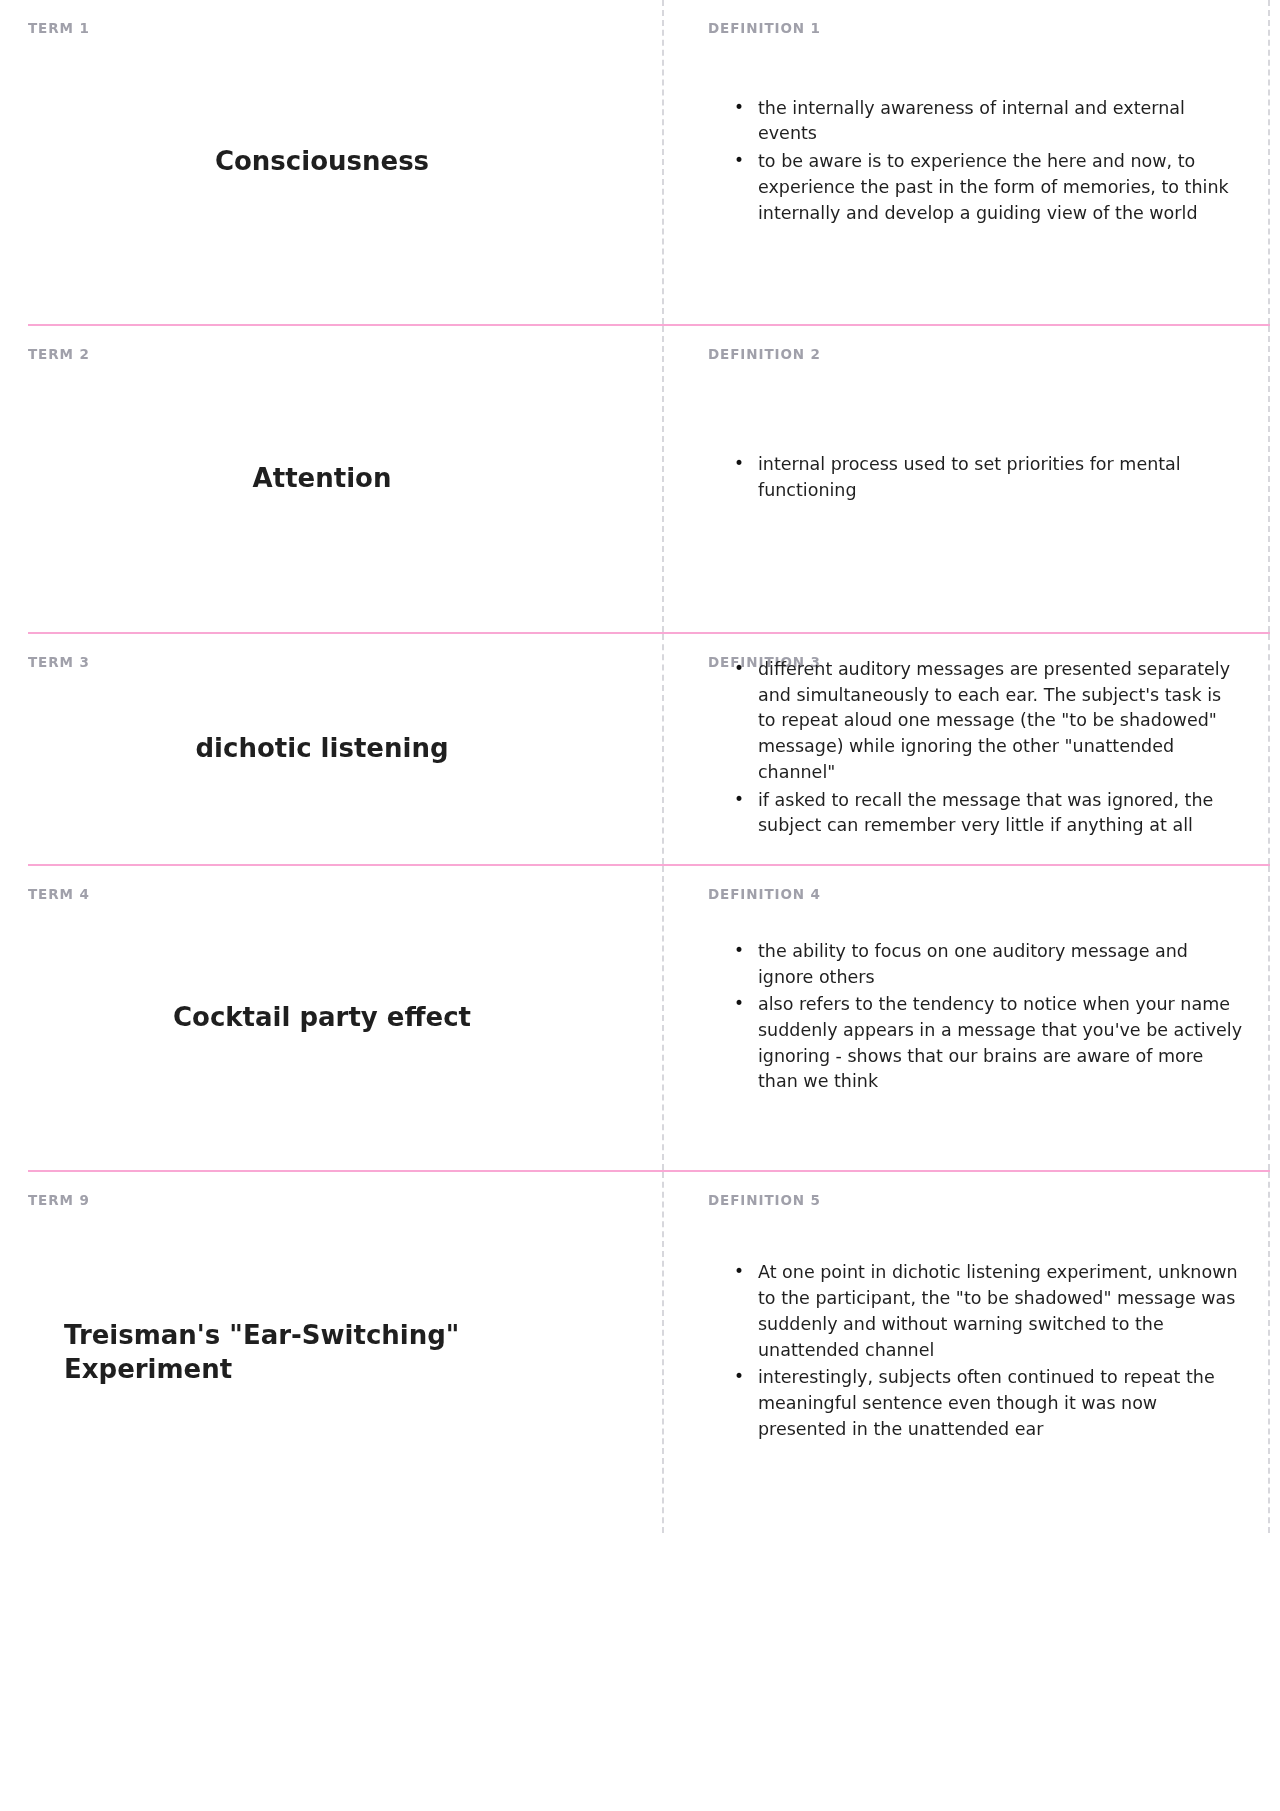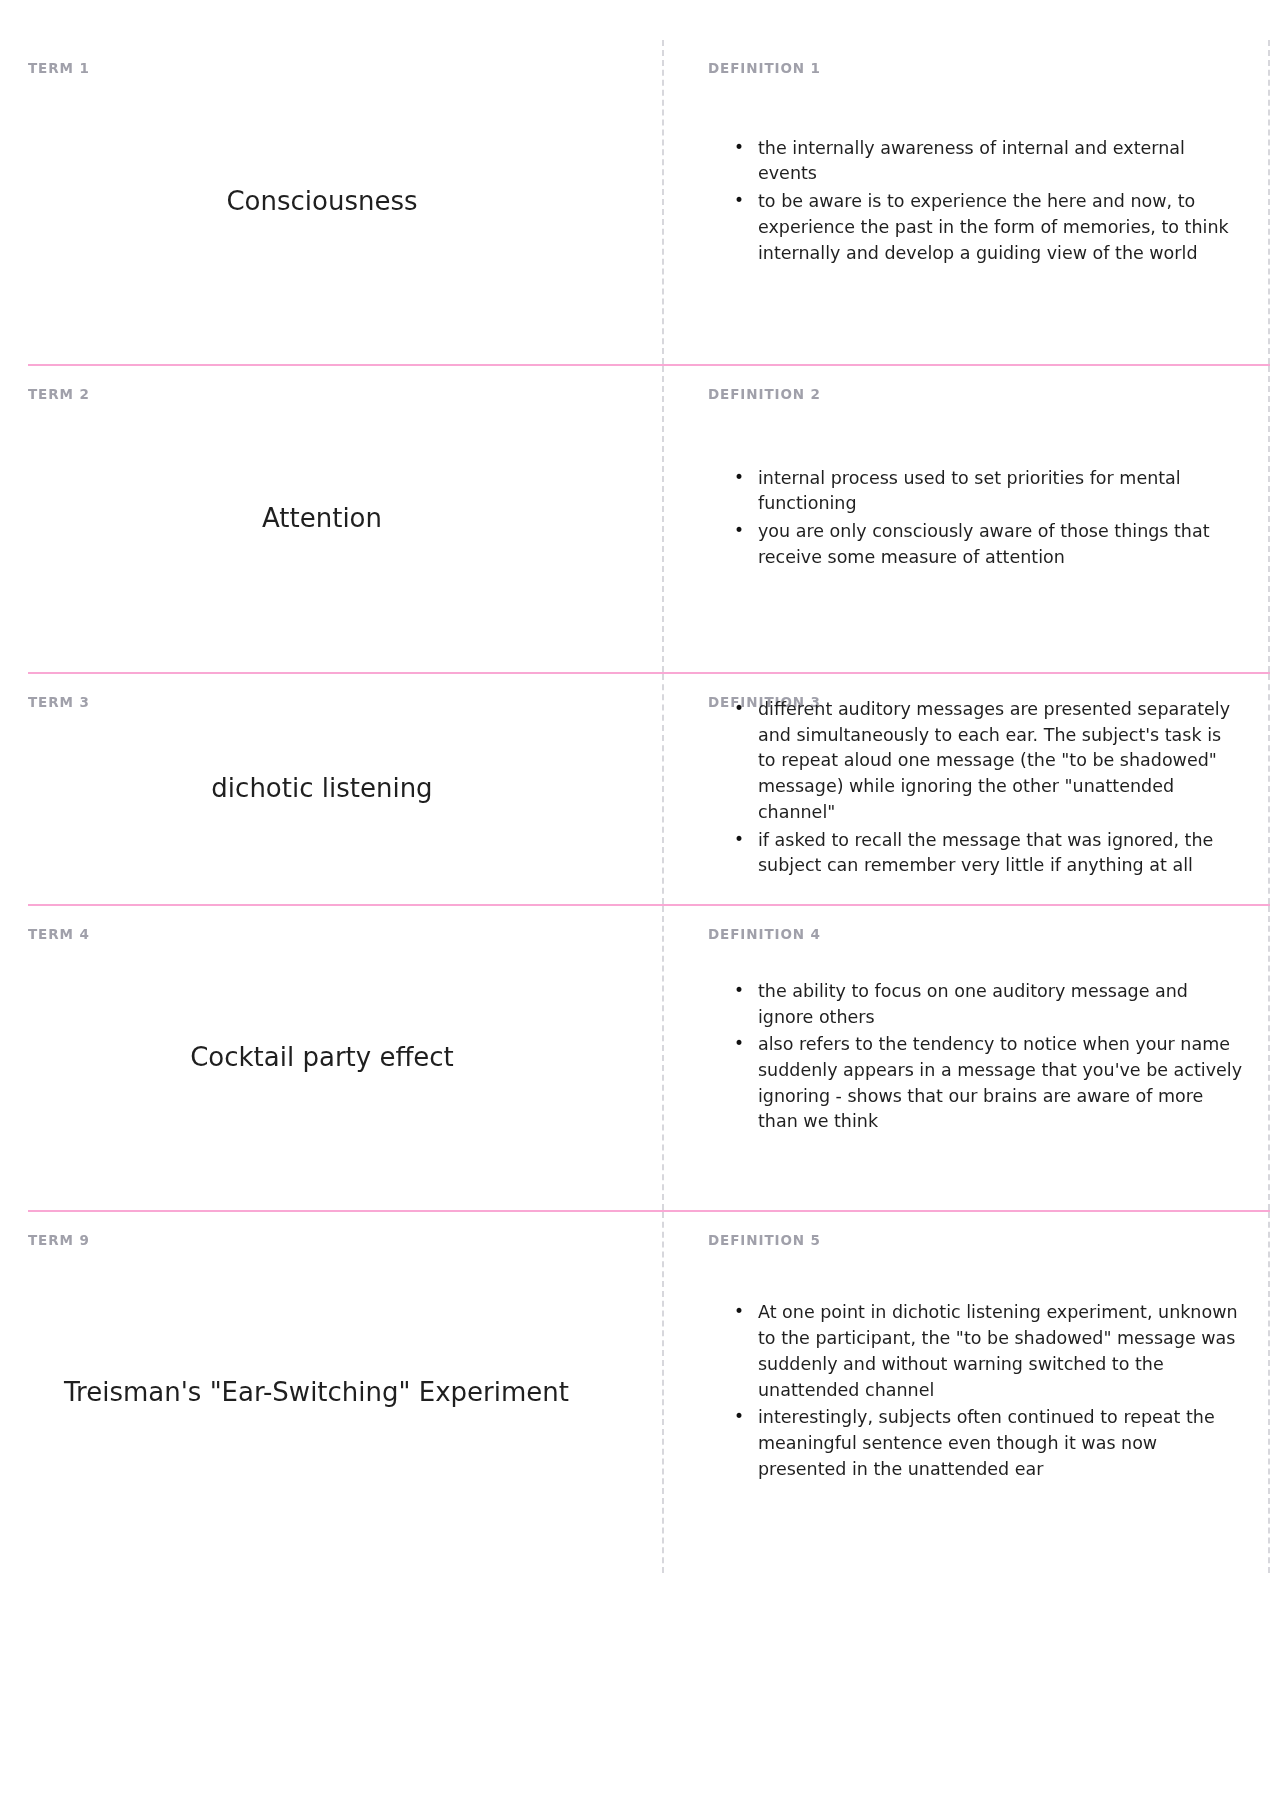--- a/index.html
+++ b/index.html
@@ -11,21 +11,20 @@
   body {
     width: 1280px;
     font-family: "DejaVu Sans", "Liberation Sans", sans-serif;
     color: #1a1a1a;
     -webkit-font-smoothing: antialiased;
   }
   .sheet {
     width: 1280px;
     padding: 0 0 0 0;
     position: relative;
-    margin-top: 40px;
   }
   .card {
     position: relative;
     display: flex;
     flex-direction: row;
     align-items: stretch;
     border-top: 2px solid #f9a8d4;
     width: 1242px;
     margin-left: 28px;
   }
@@ -77,21 +76,21 @@
     font-family: "DejaVu Sans", "Liberation Sans", sans-serif;
   }
   .term-col .col-label { left: 0px; }
   .def-col .col-label { left: 46px; }
 
   .term-text {
     font-size: 26px;
     line-height: 1.28;
     color: #1f1f1f;
     text-align: center;
-    font-weight: normal;
+    font-weight: bold;
     padding: 0 10px;
   }
   .term-text.left-wrap {
     text-align: left;
     padding-left: 36px;
   }
 
   ul.def-list {
     margin: 0;
     padding: 0 0 0 26px;
@@ -144,21 +143,20 @@
   <section class="card c2">
     <span class="edge-dash"></span>
     <div class="term-col">
       <span class="col-label">TERM 2</span>
       <div class="term-text">Attention</div>
     </div>
     <div class="def-col">
       <span class="col-label">DEFINITION 2</span>
       <ul class="def-list">
         <li>internal process used to set priorities for mental functioning</li>
-        <li>you are only consciously aware of those things that receive some measure of attention</li>
       </ul>
     </div>
   </section>
 
   <section class="card c3">
     <span class="edge-dash"></span>
     <div class="term-col">
       <span class="col-label">TERM 3</span>
       <div class="term-text">dichotic listening</div>
     </div>

